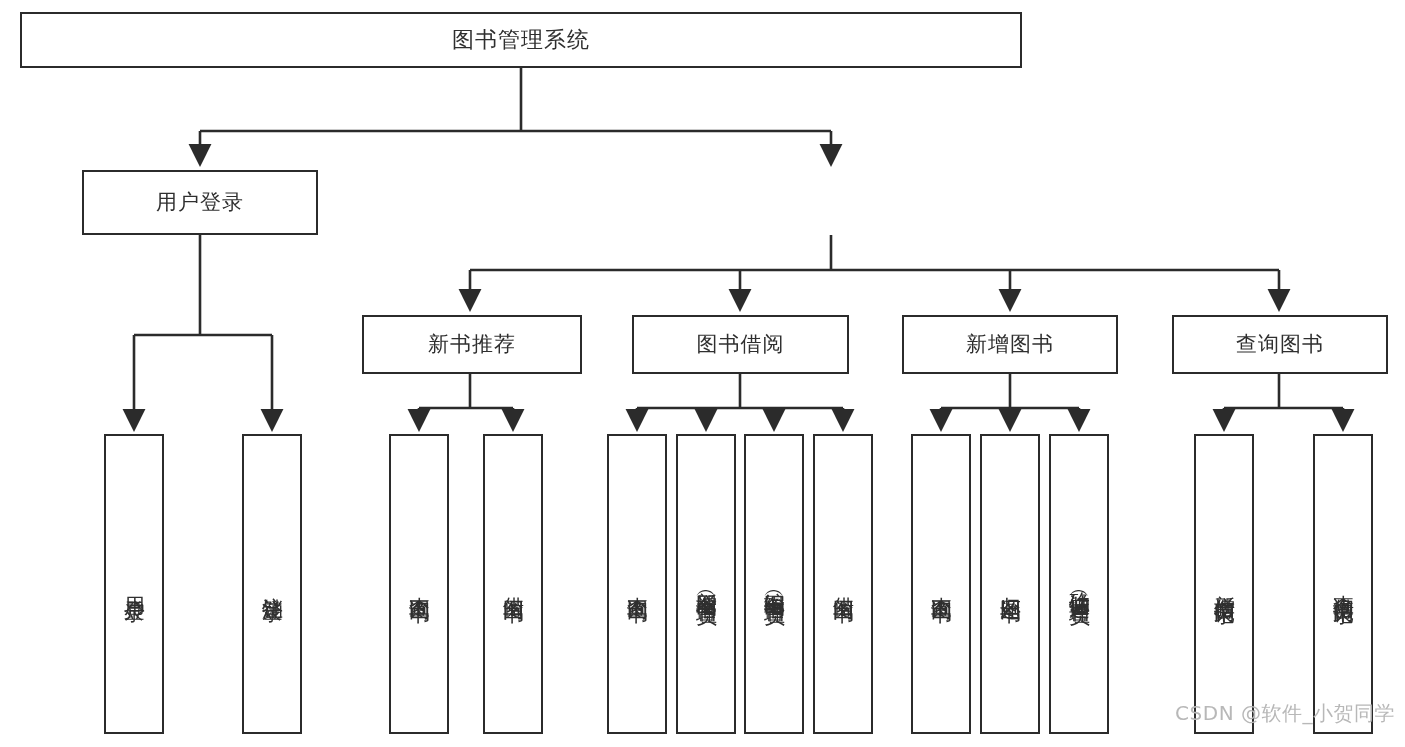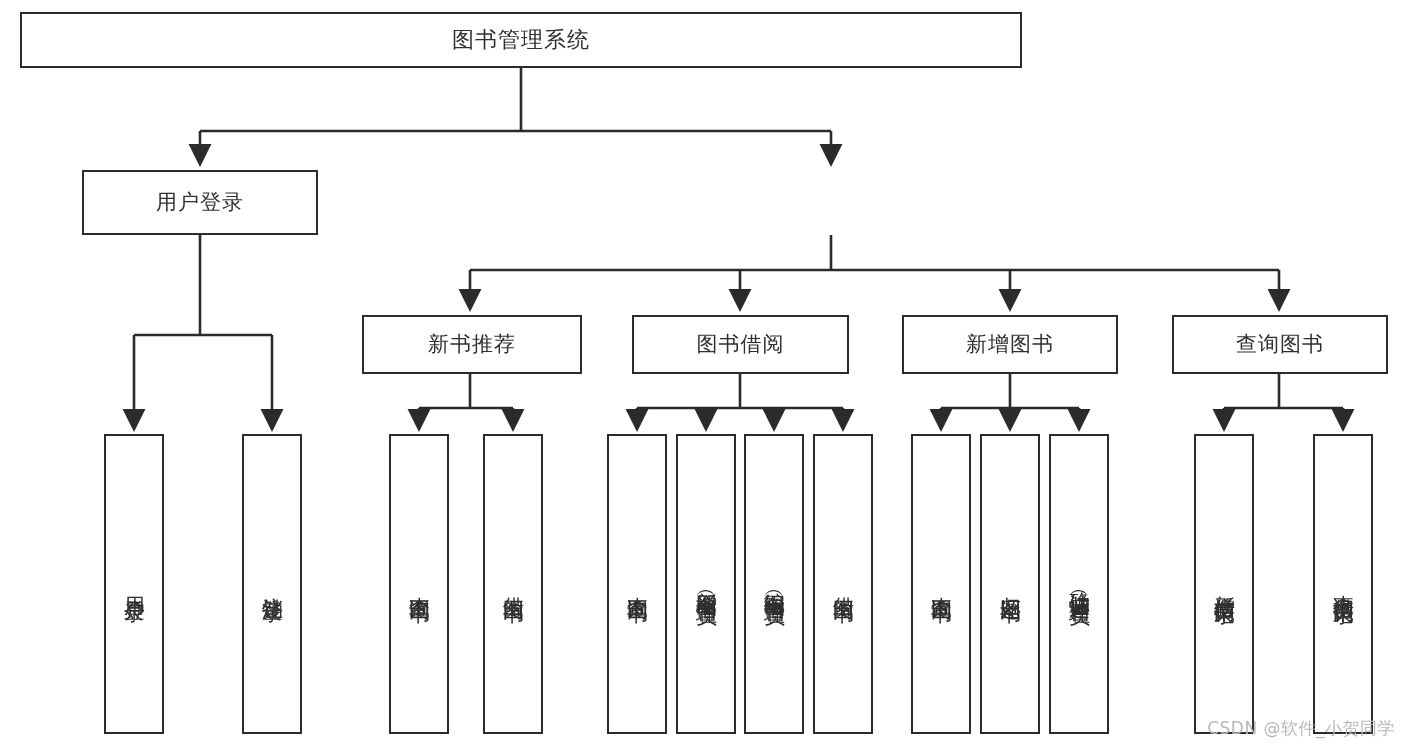--- a/index.html
+++ b/index.html
@@ -52,22 +52,22 @@
     white-space: nowrap;
     display: block;
     text-align: center;
   }
   .node.root {
     font-size: 22px;
   }
   .watermark {
     position: absolute;
     right: 10px;
-    bottom: 7px;
-    font-size: 17px;
+    bottom: 20px;
+    font-size: 20px;
     color: #b8b8b8;
     letter-spacing: 0.5px;
     white-space: nowrap;
     user-select: none;
   }
 </style>
 </head>
 <body>
 
 <div id="diagram-root">

